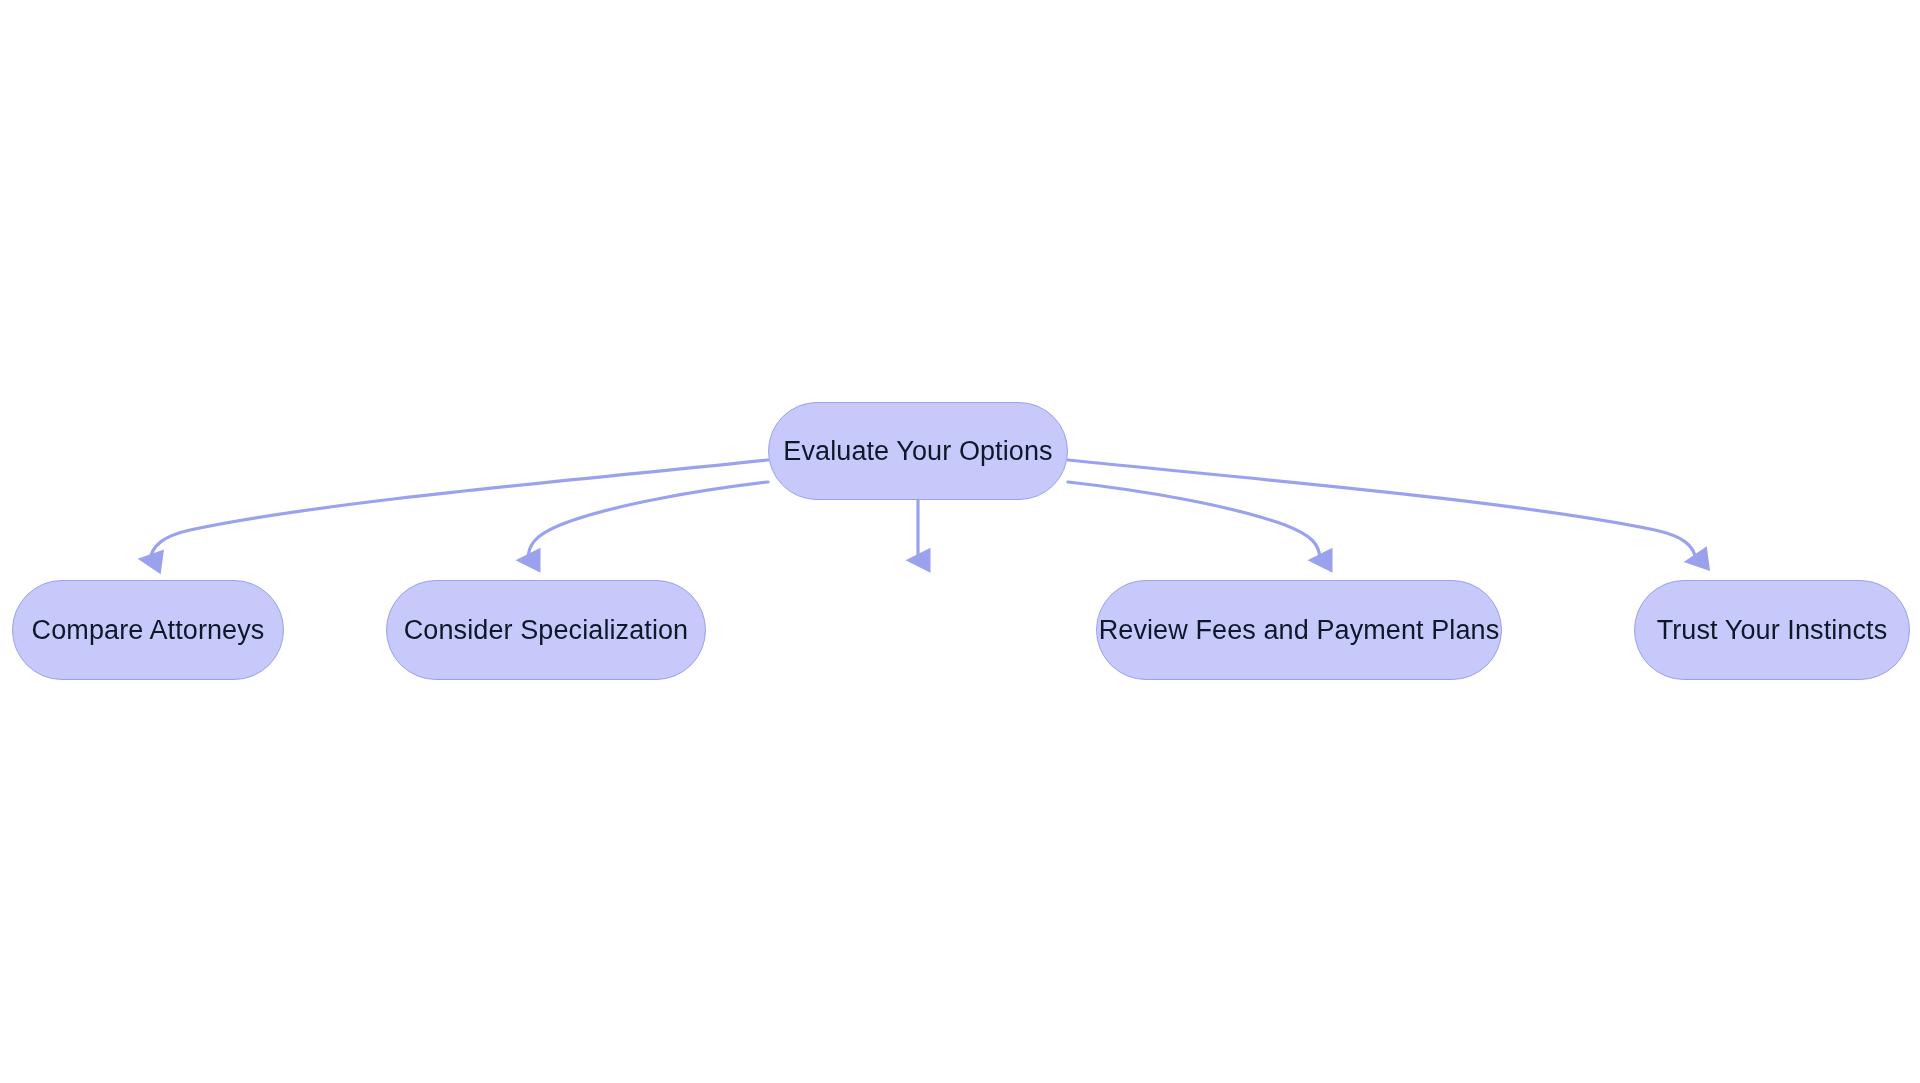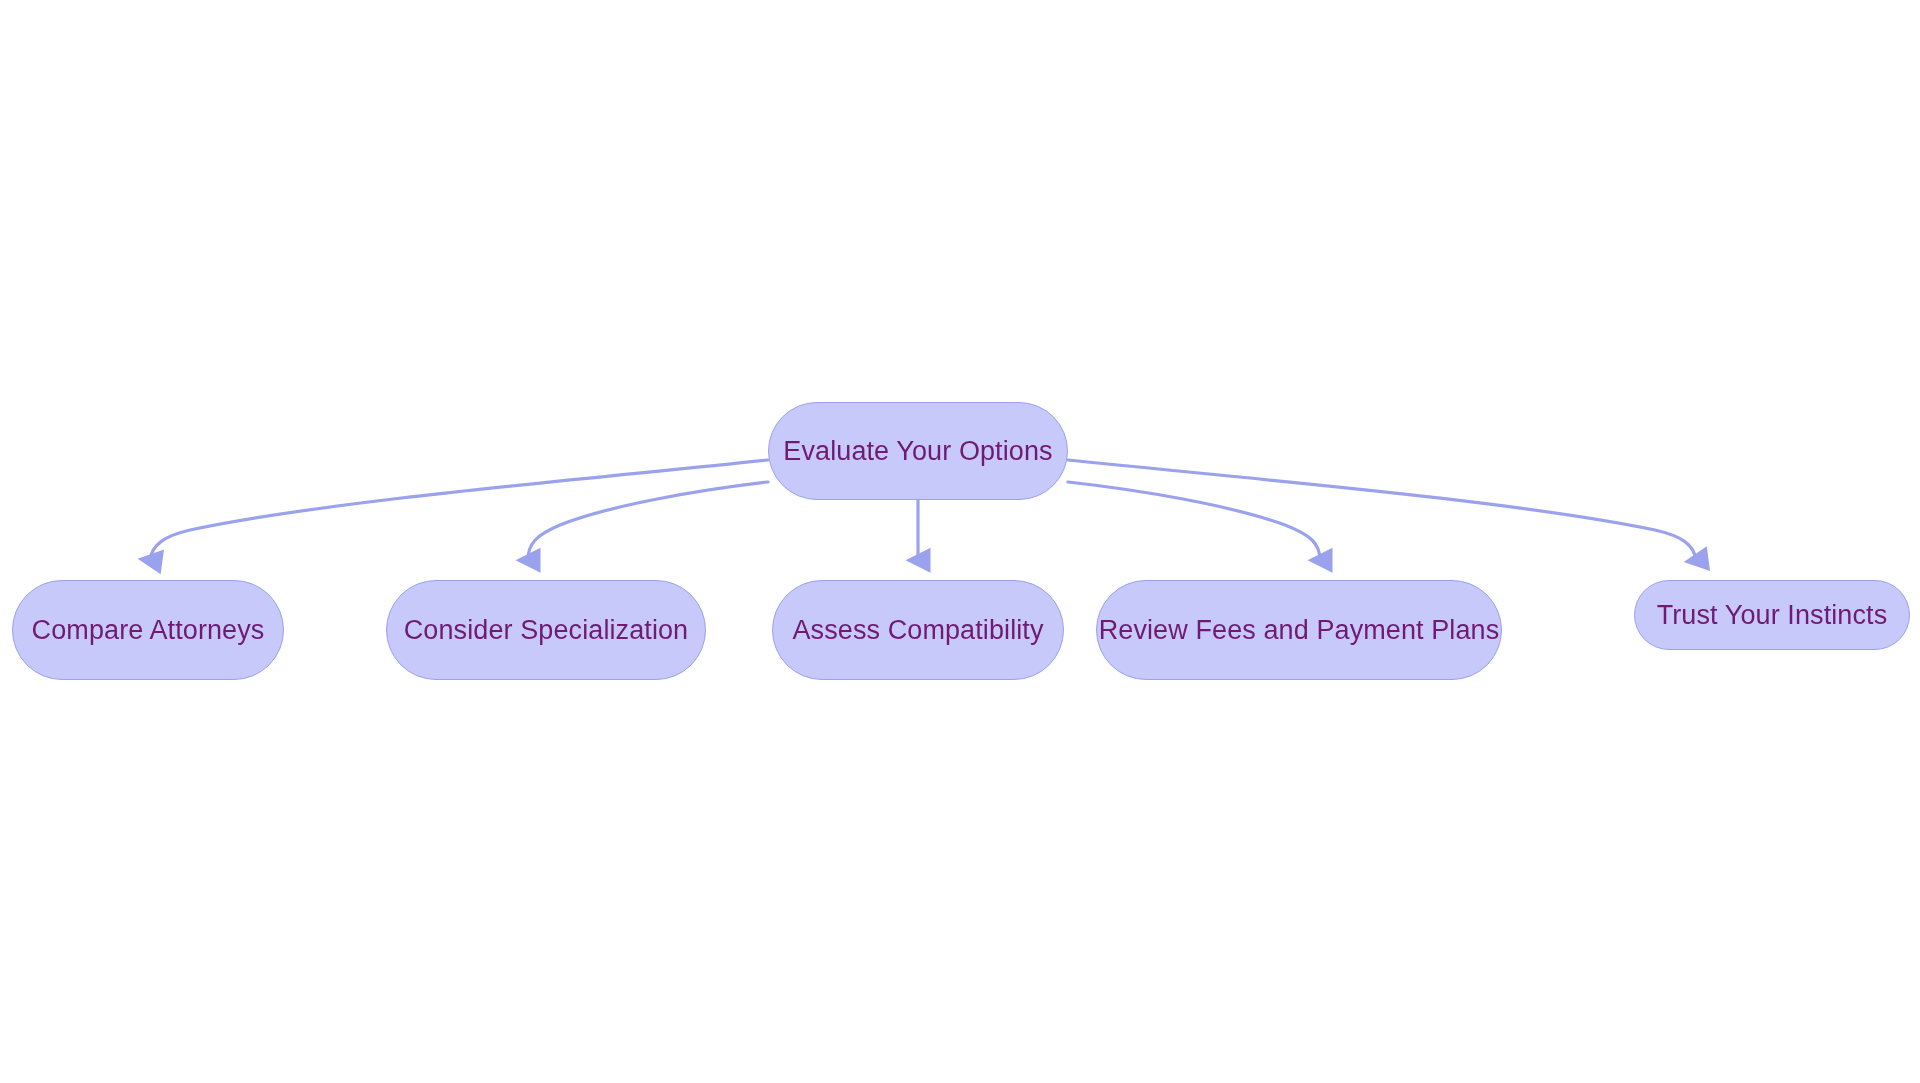--- a/index.html
+++ b/index.html
@@ -28,21 +28,21 @@
   }
   .flow-node {
     position: absolute;
     box-sizing: border-box;
     display: flex;
     align-items: center;
     justify-content: center;
     background: #c6c9fa;
     border: 1.6px solid #9aa2ee;
     border-radius: 999px;
-    color: #701a75;
+    color: #0f172a;
     font-family: "Liberation Sans", sans-serif;
     font-size: 27px;
     font-weight: 400;
     letter-spacing: 0.1px;
     line-height: 1;
     white-space: nowrap;
     text-align: center;
   }
   .flow-node .node-label {
     display: block;
@@ -77,25 +77,22 @@
   </div>
 
   <div class="flow-node" style="left:12px; top:580px; width:272px; height:100px;">
     <span class="node-label">Compare Attorneys</span>
   </div>
 
   <div class="flow-node" style="left:386px; top:580px; width:320px; height:100px;">
     <span class="node-label">Consider Specialization</span>
   </div>
 
-  <div class="flow-node" style="left:772px; top:580px; width:292px; height:100px;">
-    <span class="node-label">Assess Compatibility</span>
-  </div>
 
   <div class="flow-node" style="left:1096px; top:580px; width:406px; height:100px;">
     <span class="node-label">Review Fees and Payment Plans</span>
   </div>
 
-  <div class="flow-node" style="left:1634px; top:580px; width:276px; height:70px;">
+  <div class="flow-node" style="left:1634px; top:580px; width:276px; height:100px;">
     <span class="node-label">Trust Your Instincts</span>
   </div>
 
 </div>
 
 </body></html>

